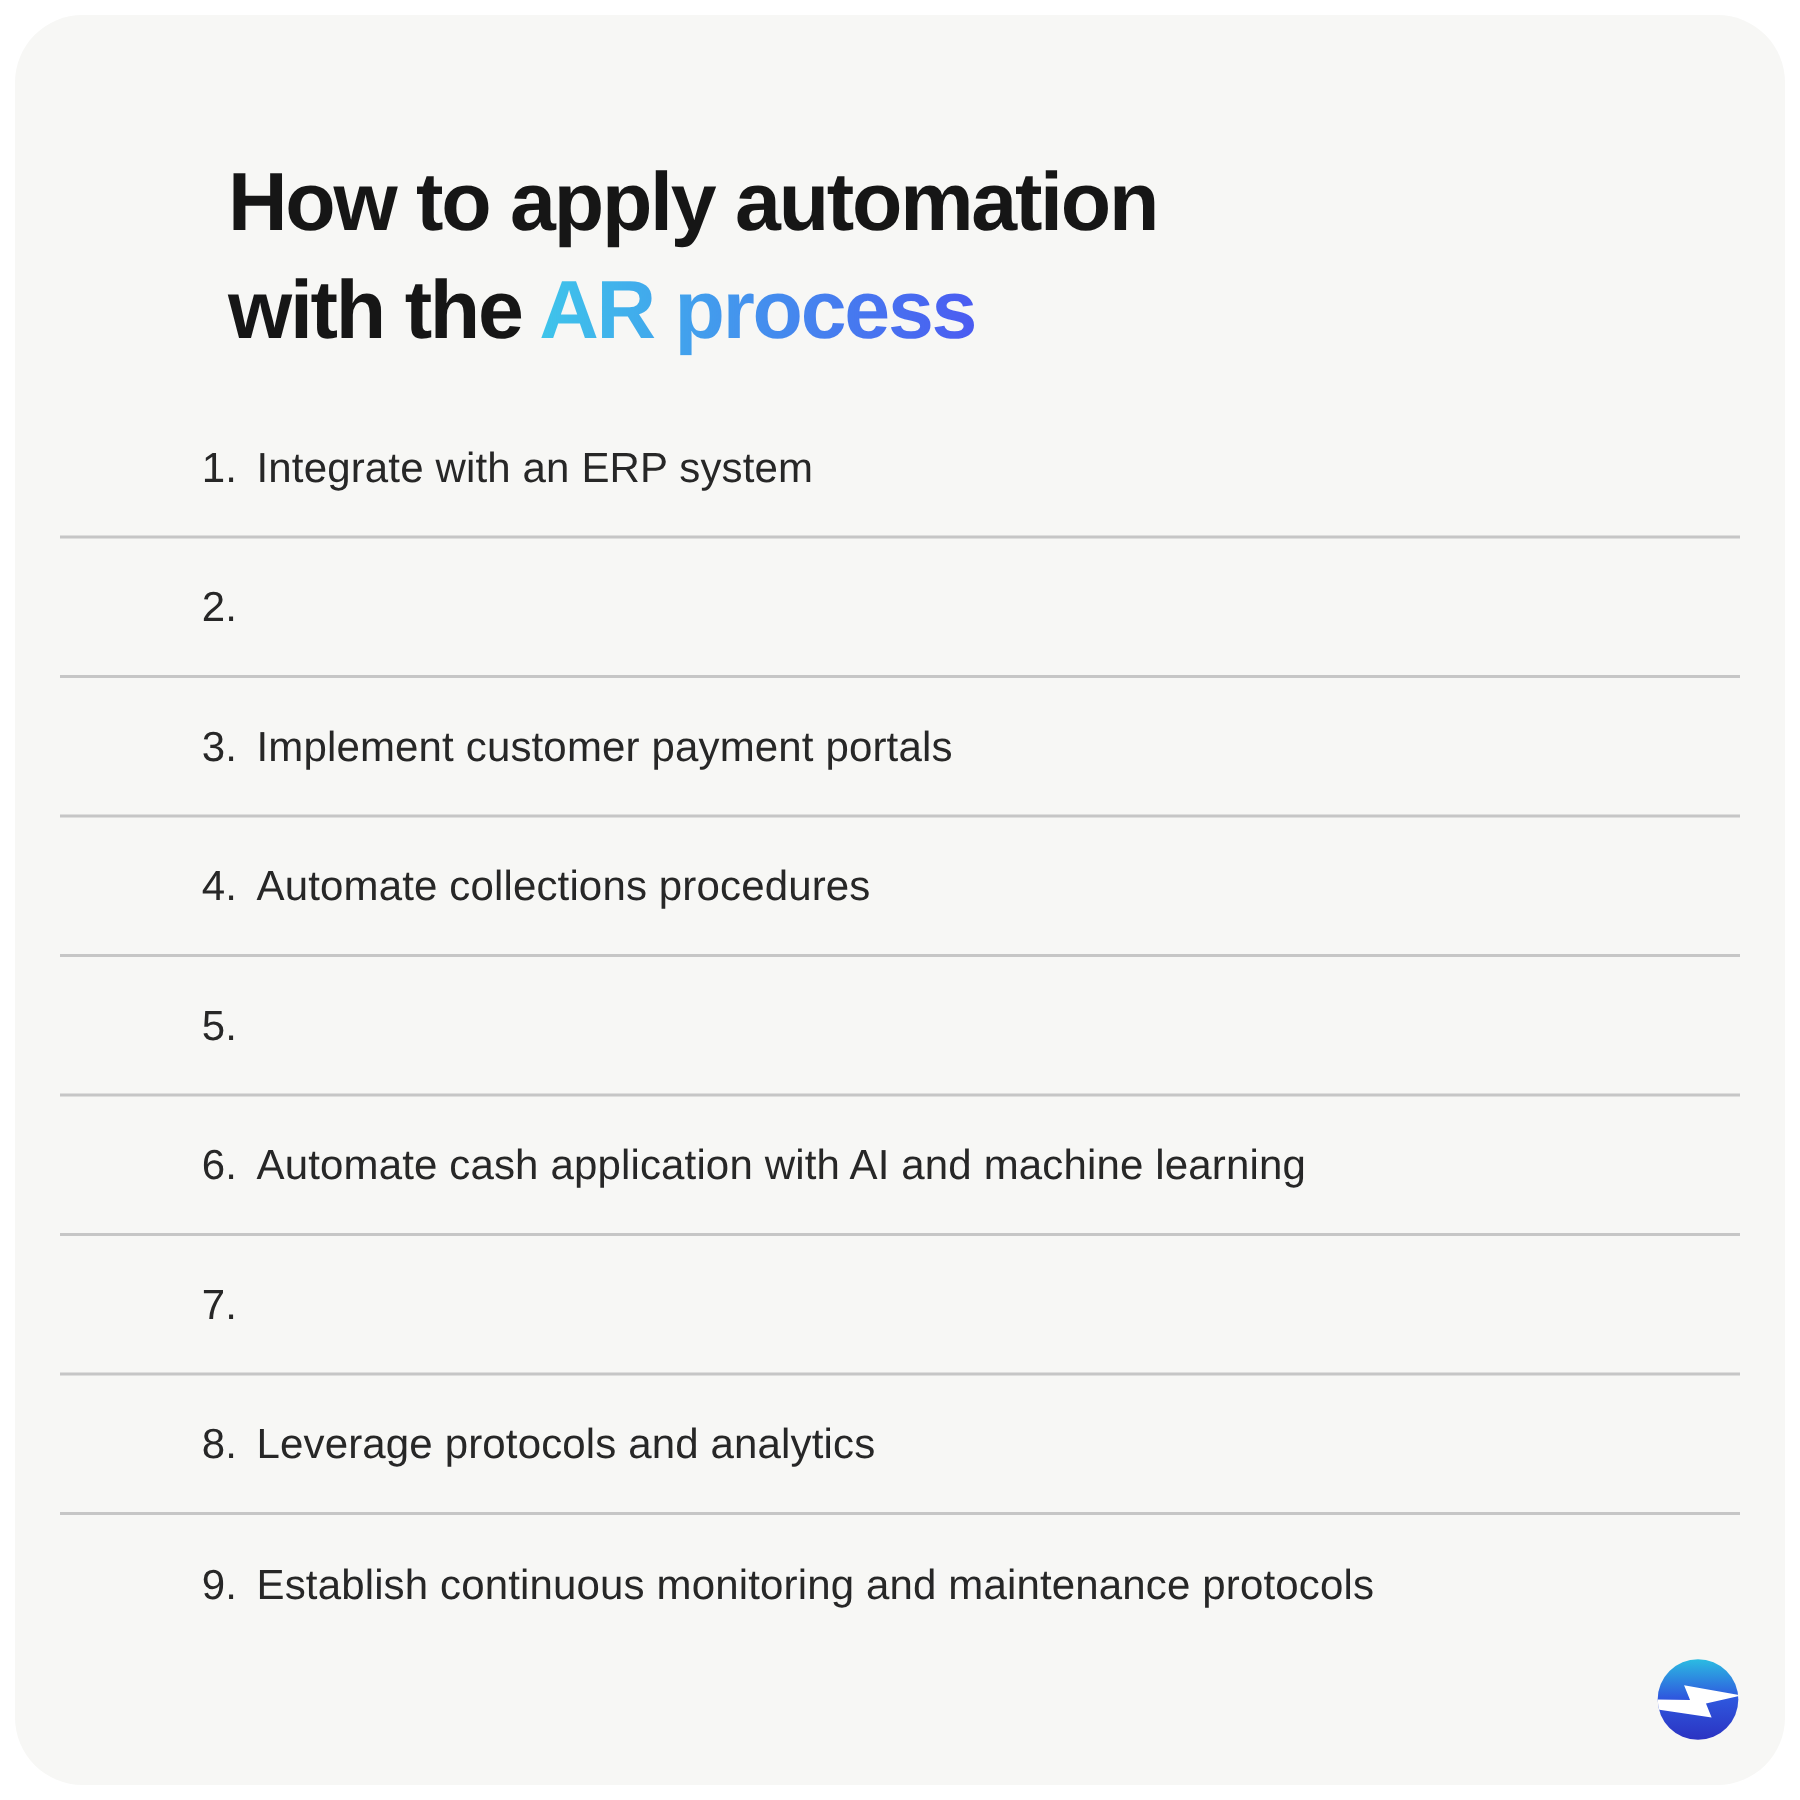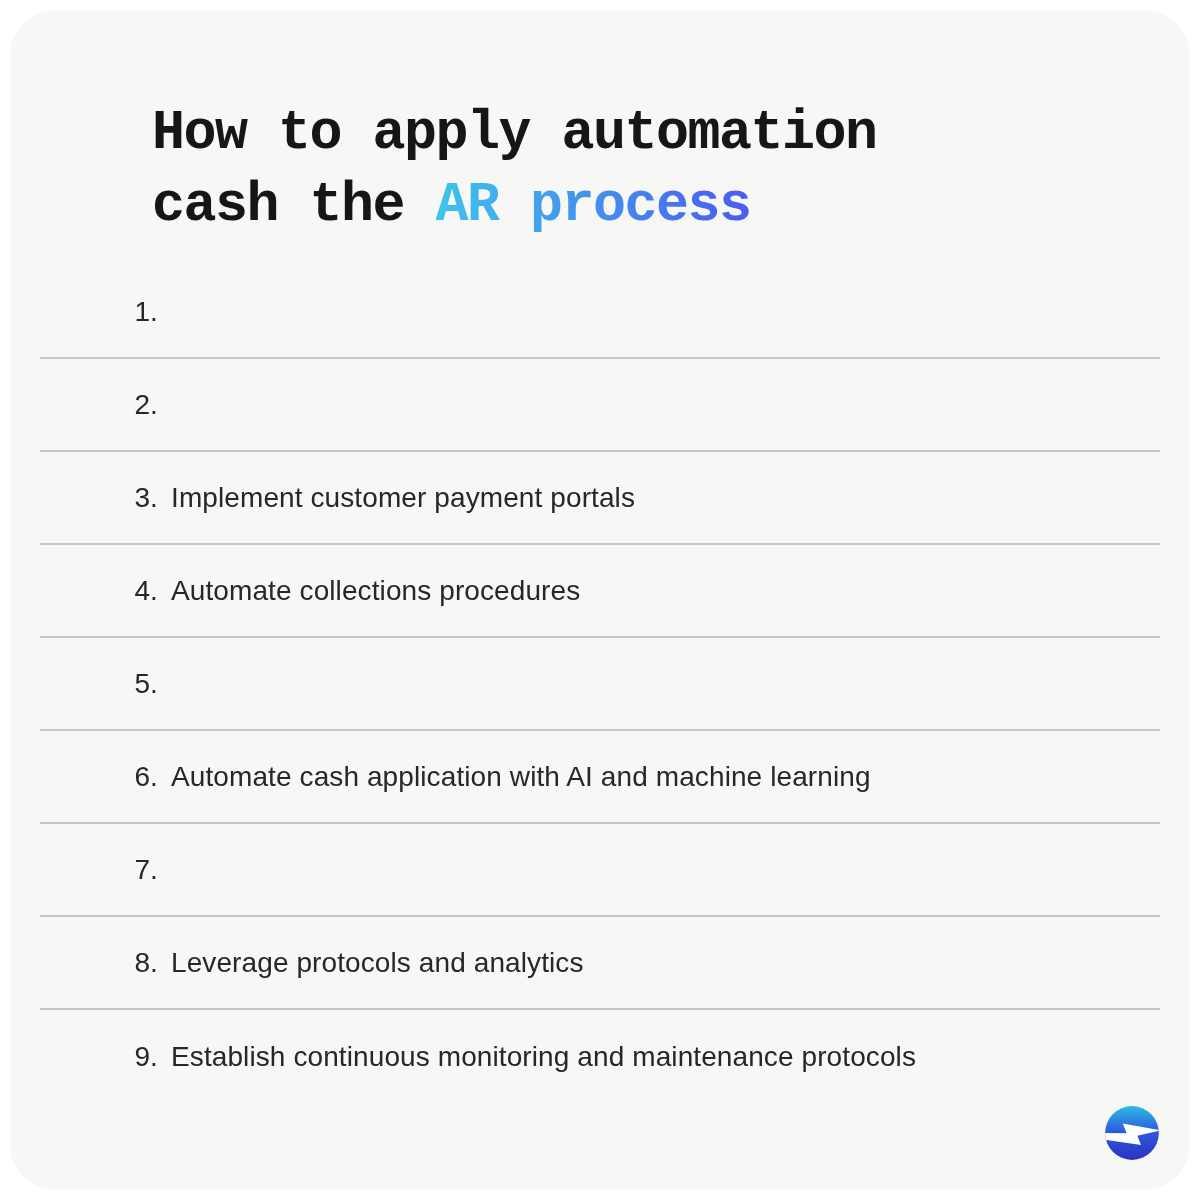--- a/index.html
+++ b/index.html
@@ -23,21 +23,20 @@
   .title-wrap {
     padding: 88px 0 0 142px;
   }
   .title {
     margin: 0;
     font-size: 55px;
     line-height: 72px;
     font-weight: 900;
     letter-spacing: -1.5px;
     color: #161616;
-    font-family: Liberation Mono, monospace;
   }
   .title .highlight {
     background: linear-gradient(90deg, var(--grad-from, #3ec4ea), var(--grad-to, #4a5bf1));
     -webkit-background-clip: text;
     background-clip: text;
     color: transparent;
     margin-top: 42px;
   }
   .list {
     margin: 24px 30px 0 30px;
@@ -68,27 +67,28 @@
     height: 56px;
   }
 </style>
 </head>
 <body>
 
 <div class="card">
 
   <div class="title-wrap">
     <h1 class="title"><span>How to apply automation</span><br>
-      <span>cash the </span><span class="highlight">AR process</span>
+      <span>with the </span><span class="highlight">AR process</span>
     </h1>
   </div>
 
   <div class="list" id="steps-list">
     <div class="list-row">
       <span class="row-num">1.</span>
+      <span class="row-label">Integrate with an ERP system</span>
     </div>
 
     <div class="list-row">
       <span class="row-num">2.</span>
     </div>
 
     <div class="list-row">
       <span class="row-num">3.</span>
       <span class="row-label">Implement customer payment portals</span>
     </div>

